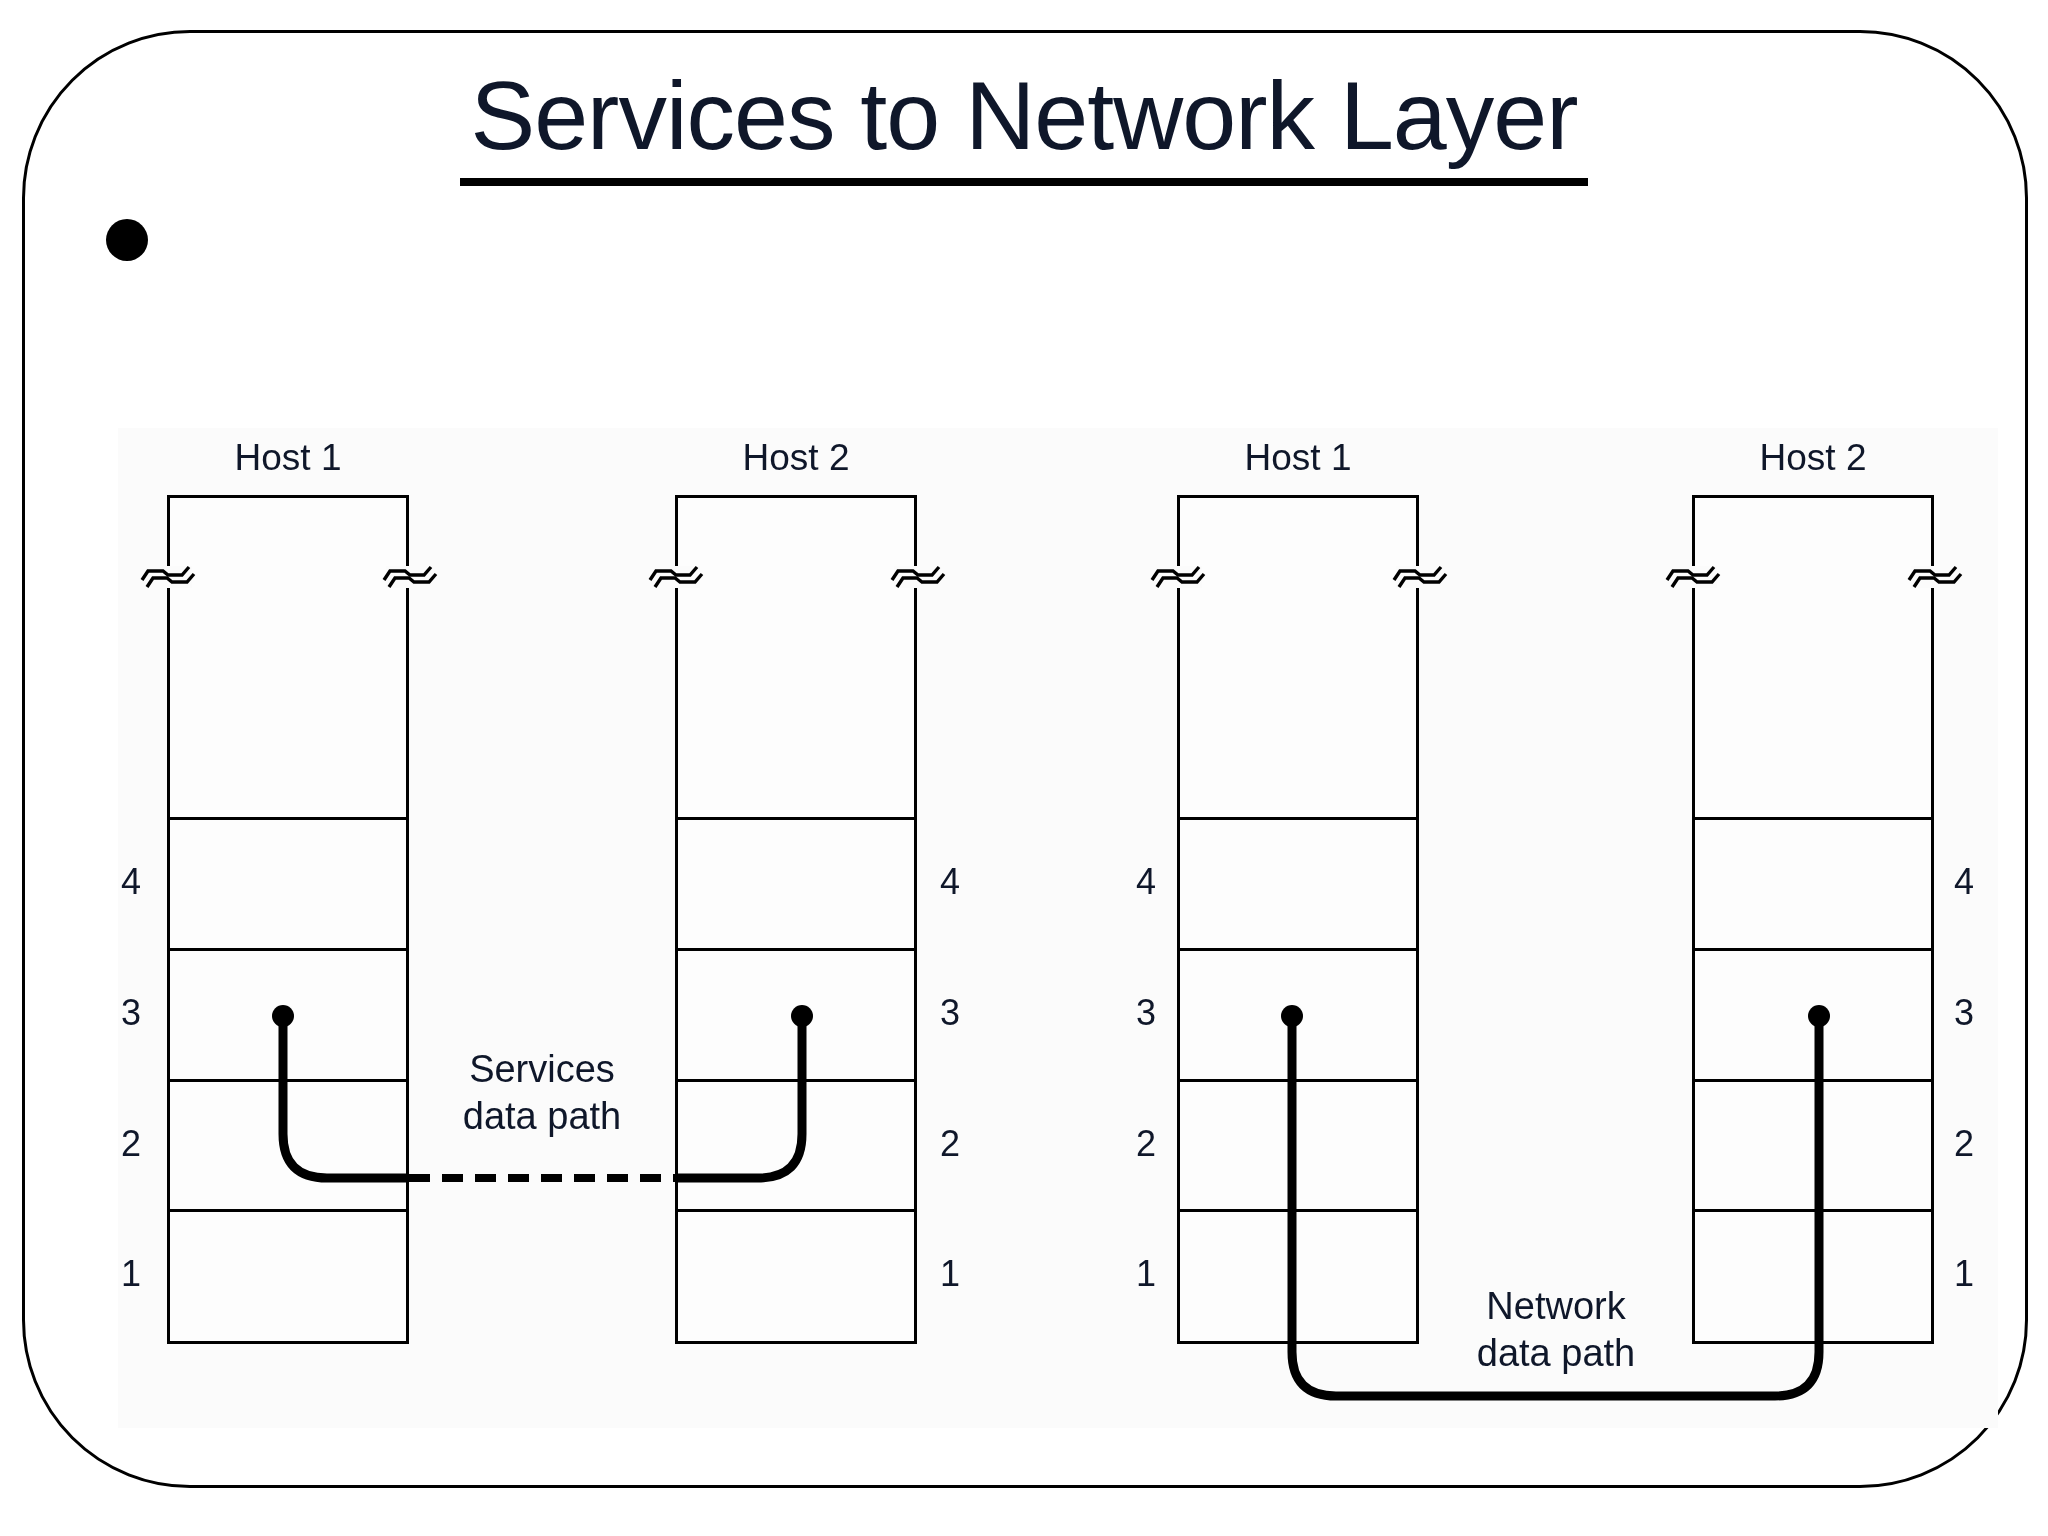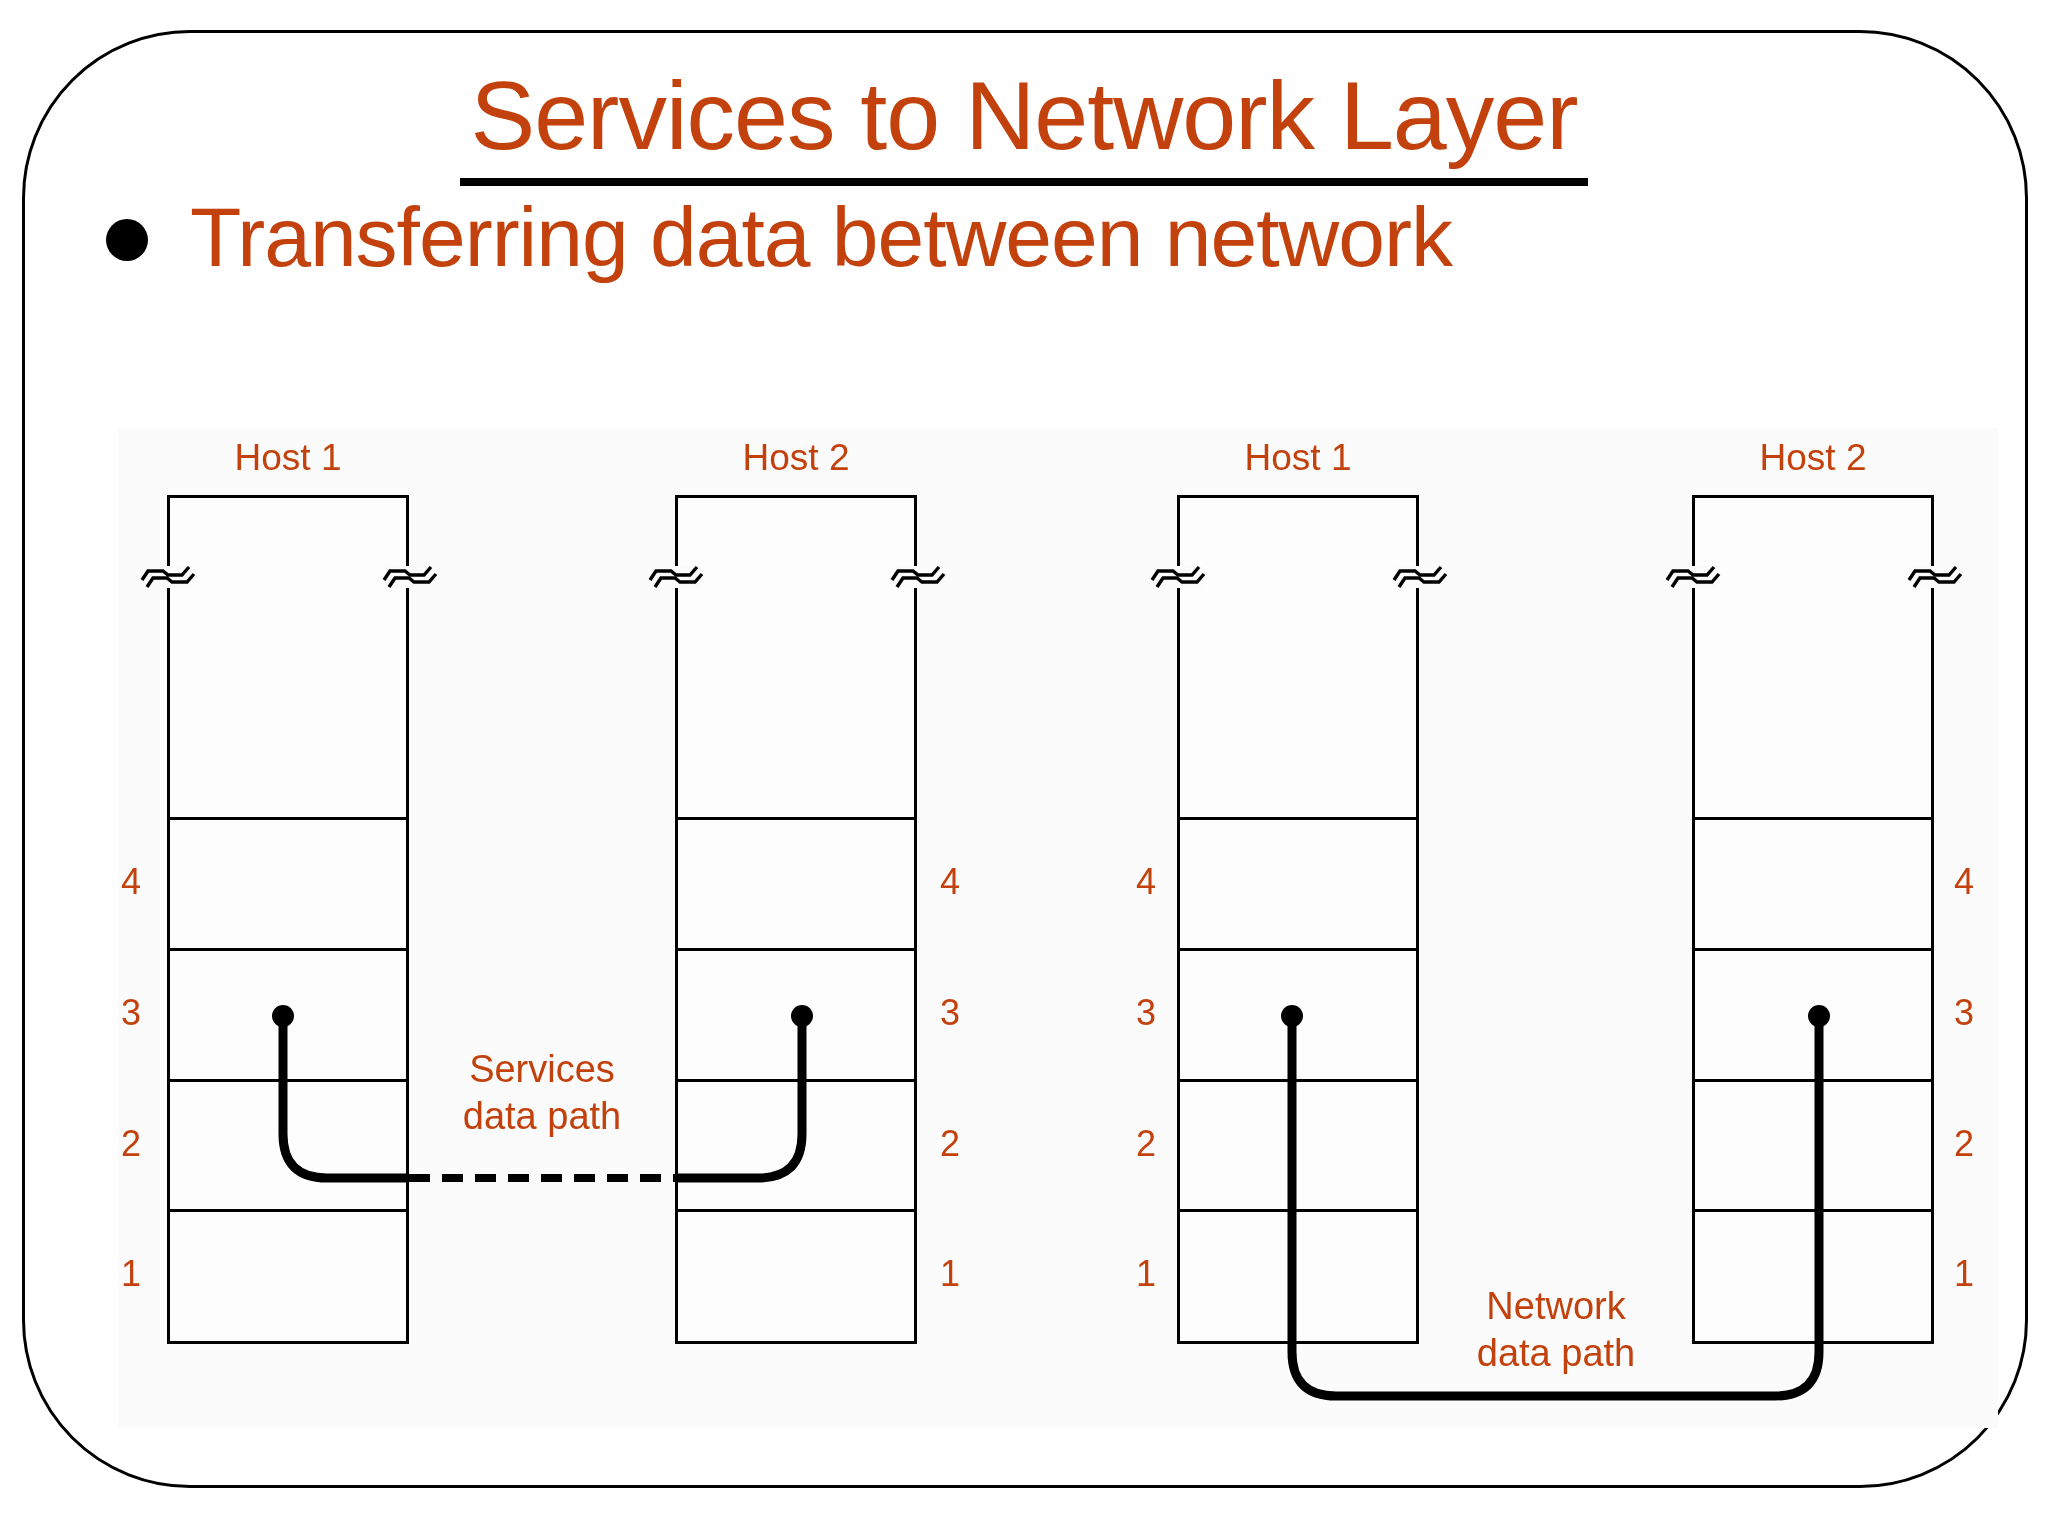--- a/index.html
+++ b/index.html
@@ -1,18 +1,18 @@
 <!DOCTYPE html>
 <html><head>
 <meta charset="utf-8">
 <style>
   html,body{margin:0;padding:0;background:#ffffff;}
   .slide{
     position:relative;width:2048px;height:1536px;background:#ffffff;overflow:hidden;
-    font-family:"Liberation Sans","DejaVu Sans",sans-serif;color:#c2410c;
+    font-family:"Liberation Sans","DejaVu Sans",sans-serif;color:#0f172a;
   }
   .slide-border{
     position:absolute;left:22px;top:30px;width:2000px;height:1452px;
     border:3px solid #000;border-radius:168px;
   }
   .title{
     position:absolute;left:0;top:60px;width:2048px;text-align:center;
     font-size:97px;letter-spacing:-1px;font-weight:400;margin:0;
   }
   .title .title-text{
@@ -63,21 +63,20 @@
 <body>
 
 <div class="slide">
 
   <div class="slide-border"></div>
 
   <h1 class="title"><span class="title-text">Services to Network Layer</span></h1>
 
   <span class="bullet-dot"></span>
   <div class="bullet-text">
-    <div>Transferring data between network</div>
   </div>
 
   <div class="diagram-bg"></div>
 
   <div class="host-label h0">Host 1</div>
   <div class="host-label h1">Host 2</div>
   <div class="host-label h2">Host 1</div>
   <div class="host-label h3">Host 2</div>
 
   <div class="host-box h0">

